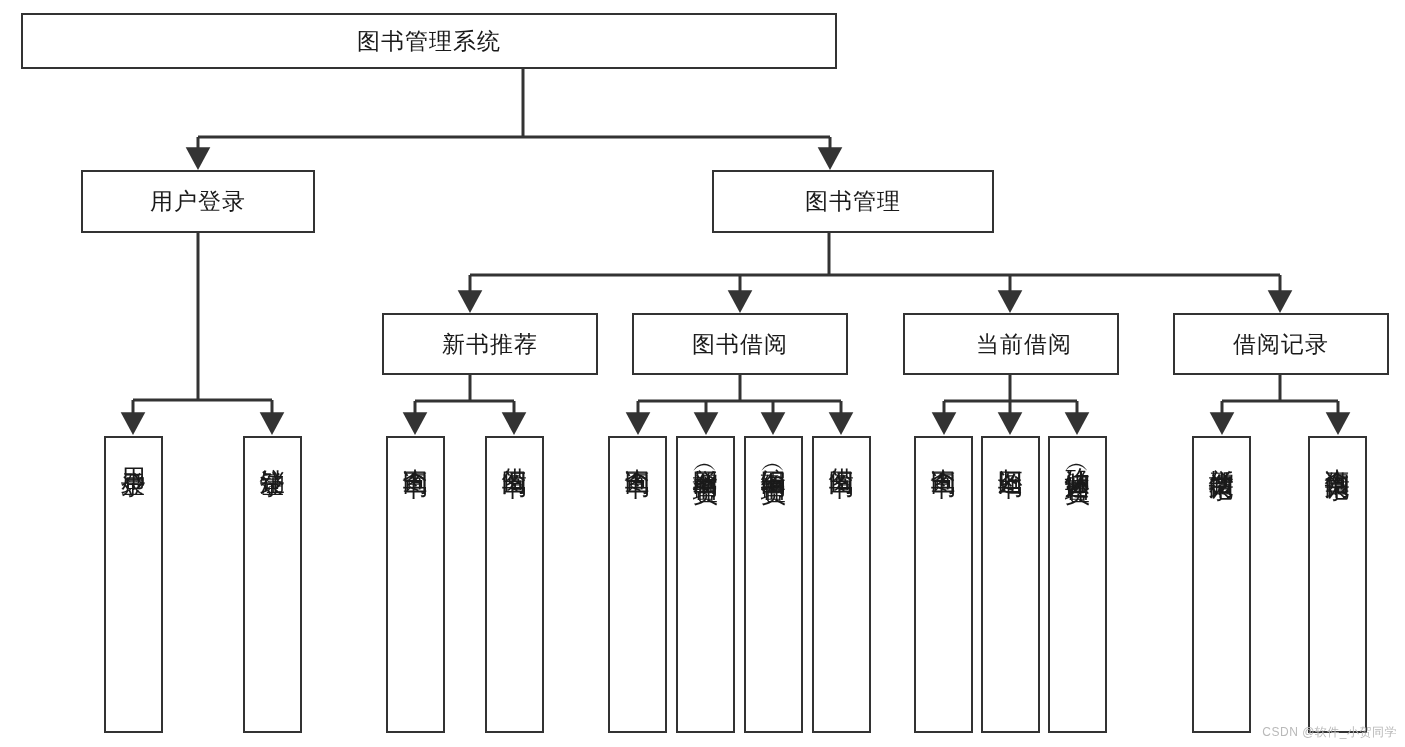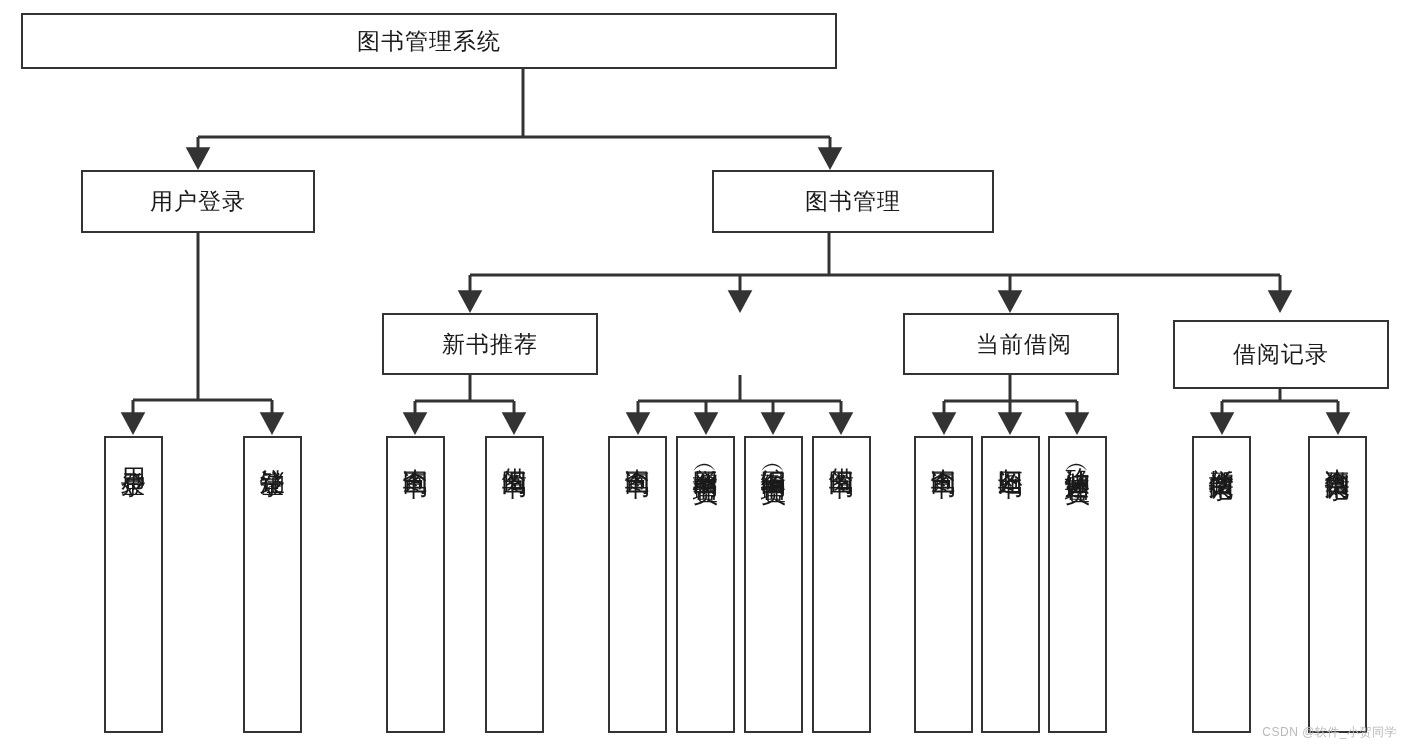--- a/index.html
+++ b/index.html
@@ -119,24 +119,27 @@
   <div class="node" style="left:81px;top:170px;width:234px;height:63px;">
     <span class="lbl">用户登录</span>
   </div>
   <div class="node" style="left:712px;top:170px;width:282px;height:63px;">
     <span class="lbl">图书管理</span>
   </div>
 
   <div class="node" style="left:362px;top:313px;width:216px;height:62px;margin-left:20px;">
     <span class="lbl">新书推荐</span>
   </div>
+  <div class="node" style="left:632px;top:313px;width:216px;height:62px;">
+    <span class="lbl">图书借阅</span>
+  </div>
   <div class="node" style="left:903px;top:313px;width:216px;height:62px;padding-left:26px;">
     <span class="lbl">当前借阅</span>
   </div>
-  <div class="node" style="left:1173px;top:313px;width:216px;height:69px;margin-top:7px;">
+  <div class="node" style="left:1173px;top:313px;width:216px;height:62px;">
     <span class="lbl">借阅记录</span>
   </div>
 
   <div class="node leaf" style="left:104px;top:436px;width:59px;height:297px;">
     <span class="lbl">用户登录</span>
   </div>
   <div class="node leaf" style="left:243px;top:436px;width:59px;height:297px;">
     <span class="lbl">注销登录</span>
   </div>
 

